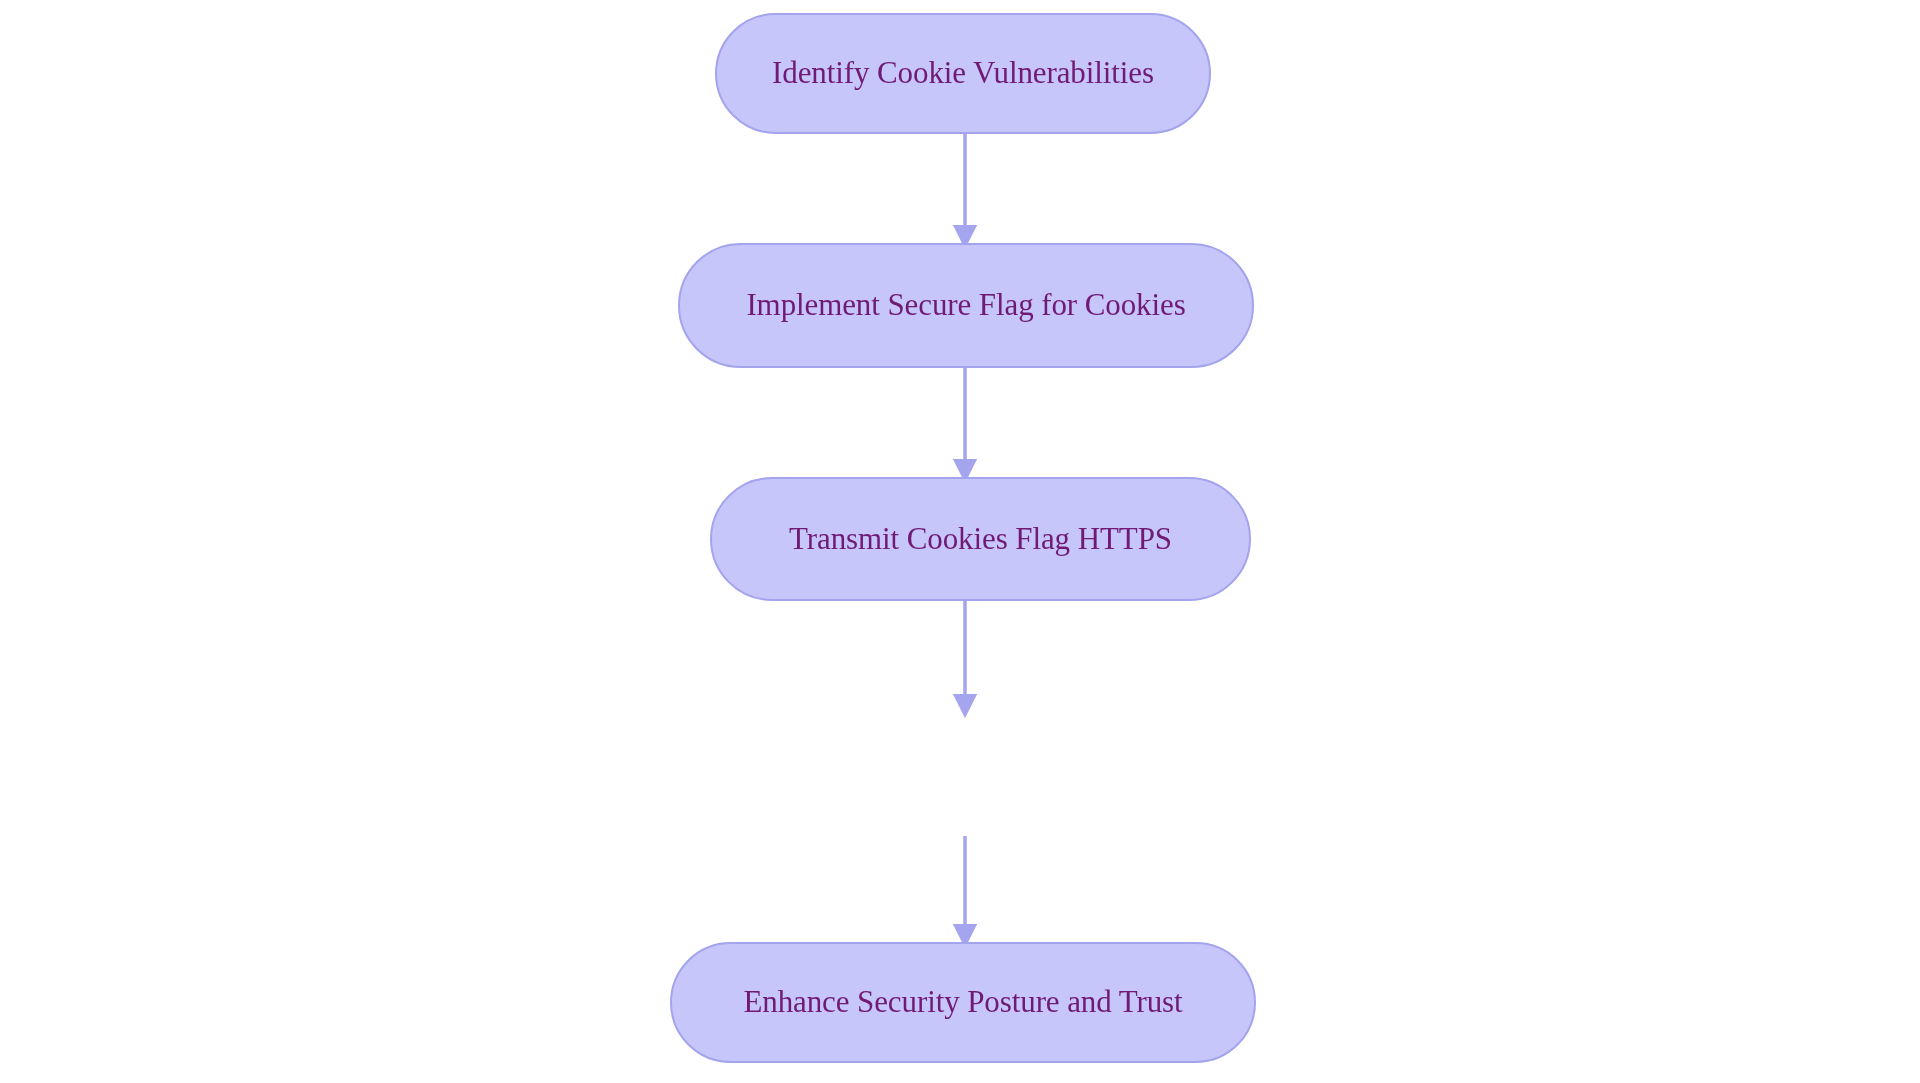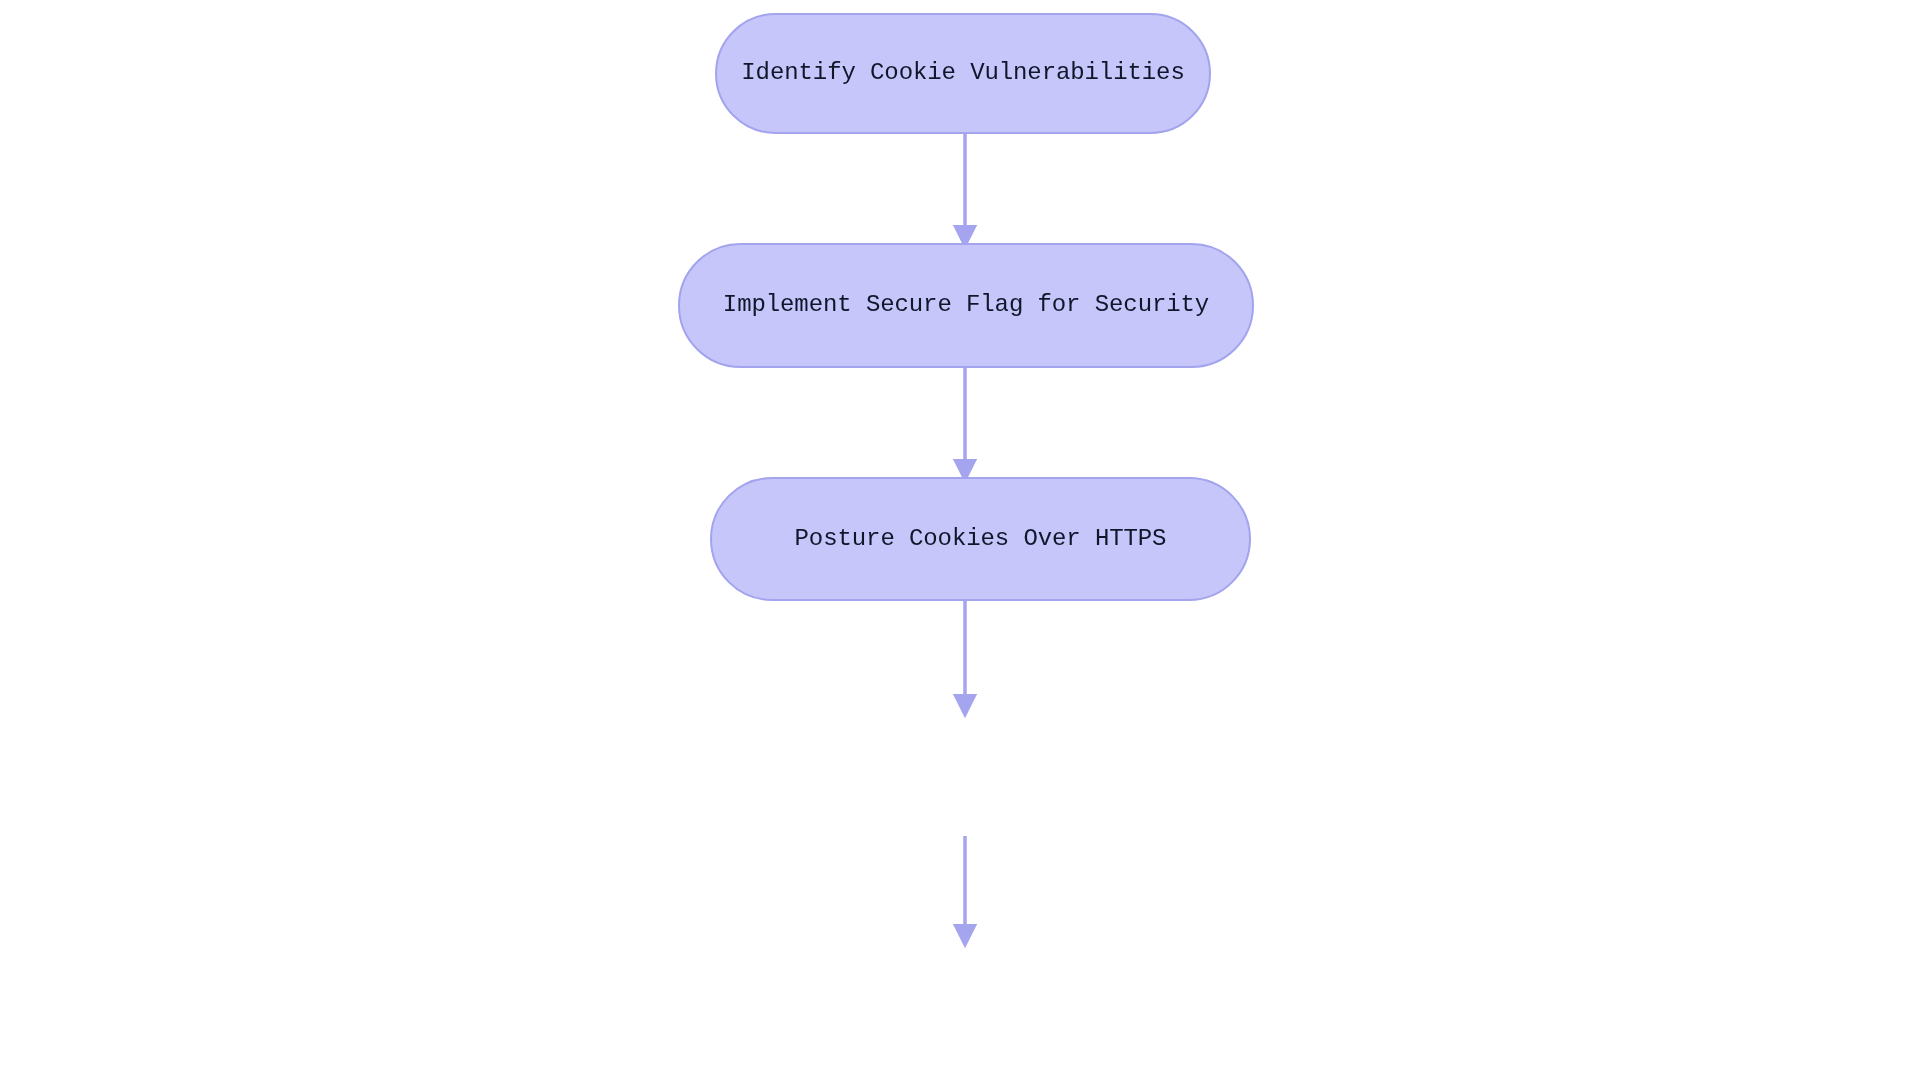--- a/index.html
+++ b/index.html
@@ -43,23 +43,23 @@
     background: #c6c6fa;
     border: 2px solid #a3a3ee;
     border-radius: 999px;
     display: flex;
     align-items: center;
     justify-content: center;
     text-align: center;
   }
 
   .flow-node-label {
-    color: #0f172a;
-    font-family: Liberation Mono, monospace;
-    font-size: 24px;
+    color: #701a75;
+    font-family: Liberation Serif, serif;
+    font-size: 31px;
     font-weight: 400;
     letter-spacing: -0.1px;
     line-height: 1.1;
     white-space: nowrap;
   }
 
   
   .node-n1 { left: 715px; top: 13px;   width: 496px; height: 121px; }
   .node-n2 { left: 678px; top: 243px;  width: 576px; height: 125px; }
   .node-n3 { left: 710px; top: 477px;  width: 541px; height: 124px; }
@@ -95,23 +95,26 @@
     </g>
   </svg>
 
   <div id="node-layer">
 
     <div class="flow-node node-n1">
       <span class="flow-node-label">Identify Cookie Vulnerabilities</span>
     </div>
 
     <div class="flow-node node-n2">
-      <span class="flow-node-label">Implement Secure Flag for Security</span>
+      <span class="flow-node-label">Implement Secure Flag for Cookies</span>
     </div>
 
     <div class="flow-node node-n3">
-      <span class="flow-node-label">Posture Cookies Over HTTPS</span>
+      <span class="flow-node-label">Transmit Cookies Flag HTTPS</span>
     </div>
 
 
+    <div class="flow-node node-n5">
+      <span class="flow-node-label">Enhance Security Posture and Trust</span>
+    </div>
 
   </div>
 </div>
 
 </body></html>

